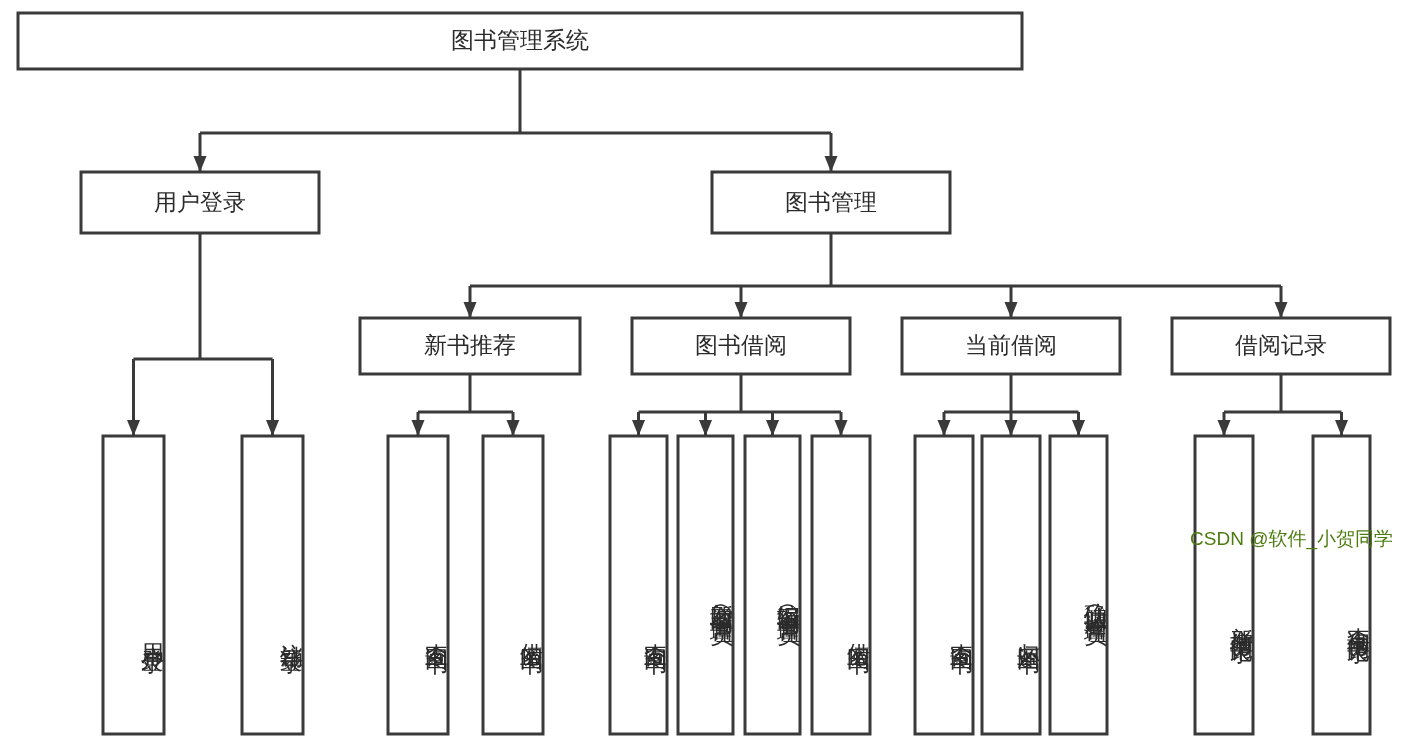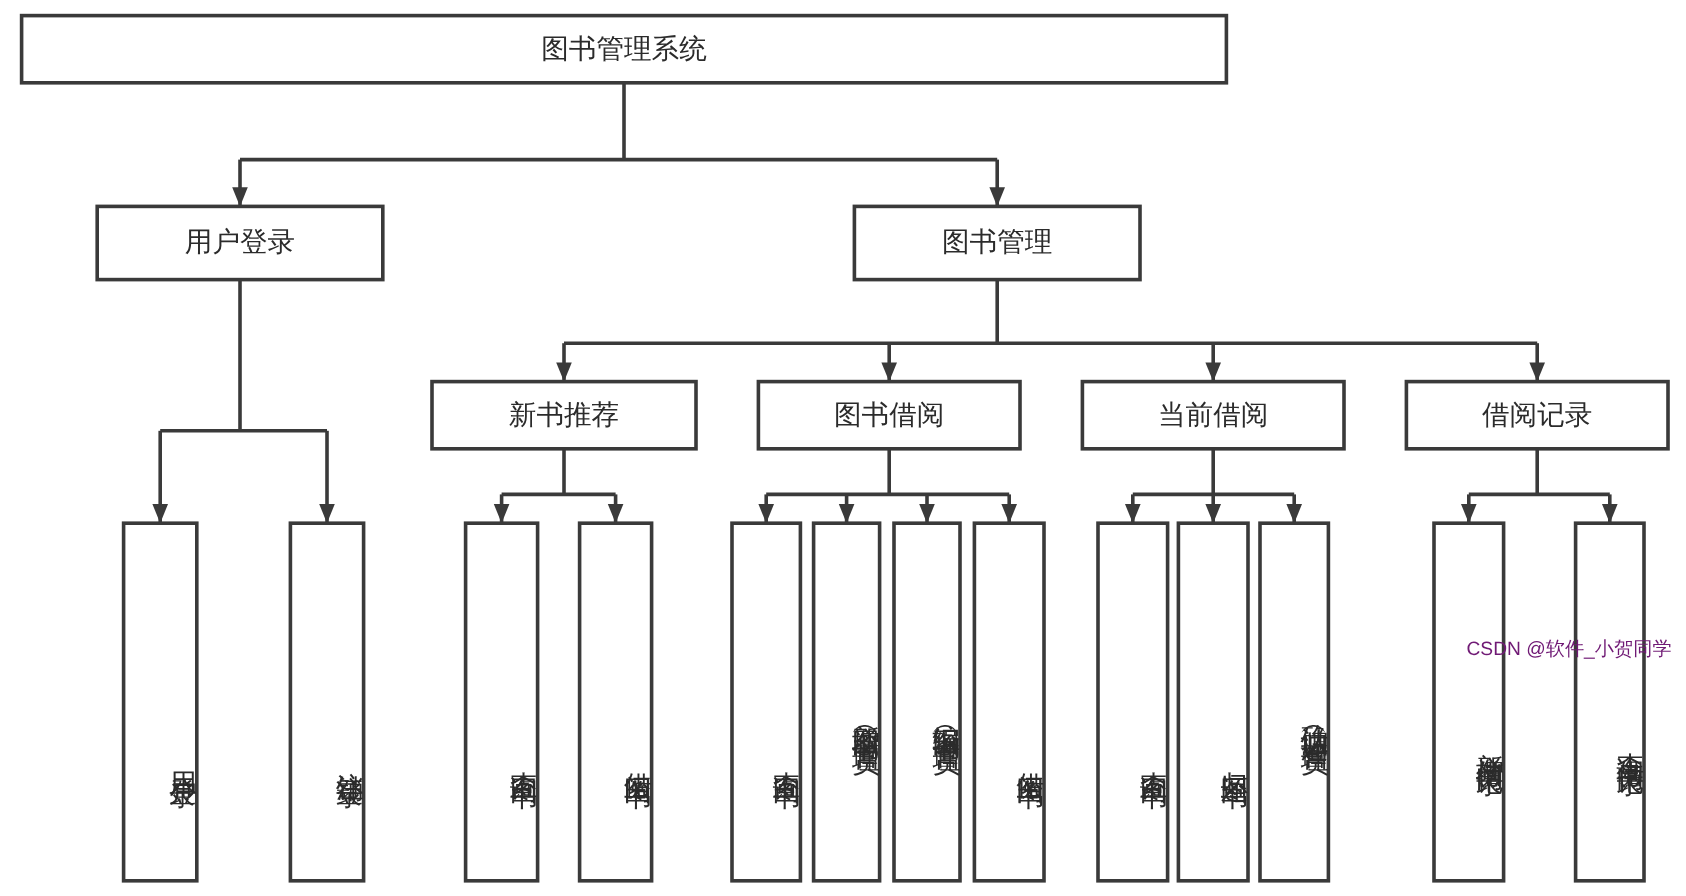--- a/index.html
+++ b/index.html
@@ -62,22 +62,22 @@
     align-items: flex-start;
     justify-content: center;
     white-space: nowrap;
     pointer-events: none;
   }
   .watermark {
     position: absolute;
     right: 12px;
     bottom: 6px;
     font-family: "Liberation Sans", "DejaVu Sans", sans-serif;
-    font-size: 16px;
-    color: #701a75;
+    font-size: 19px;
+    color: #4d7c0f;
     white-space: nowrap;
     pointer-events: none;
   }
 </style>
 </head>
 <body>
 
 <div id="diagram-root">
   <svg class="diagram-canvas" viewBox="0 0 1405 747">
     <g id="connectors-layer">

